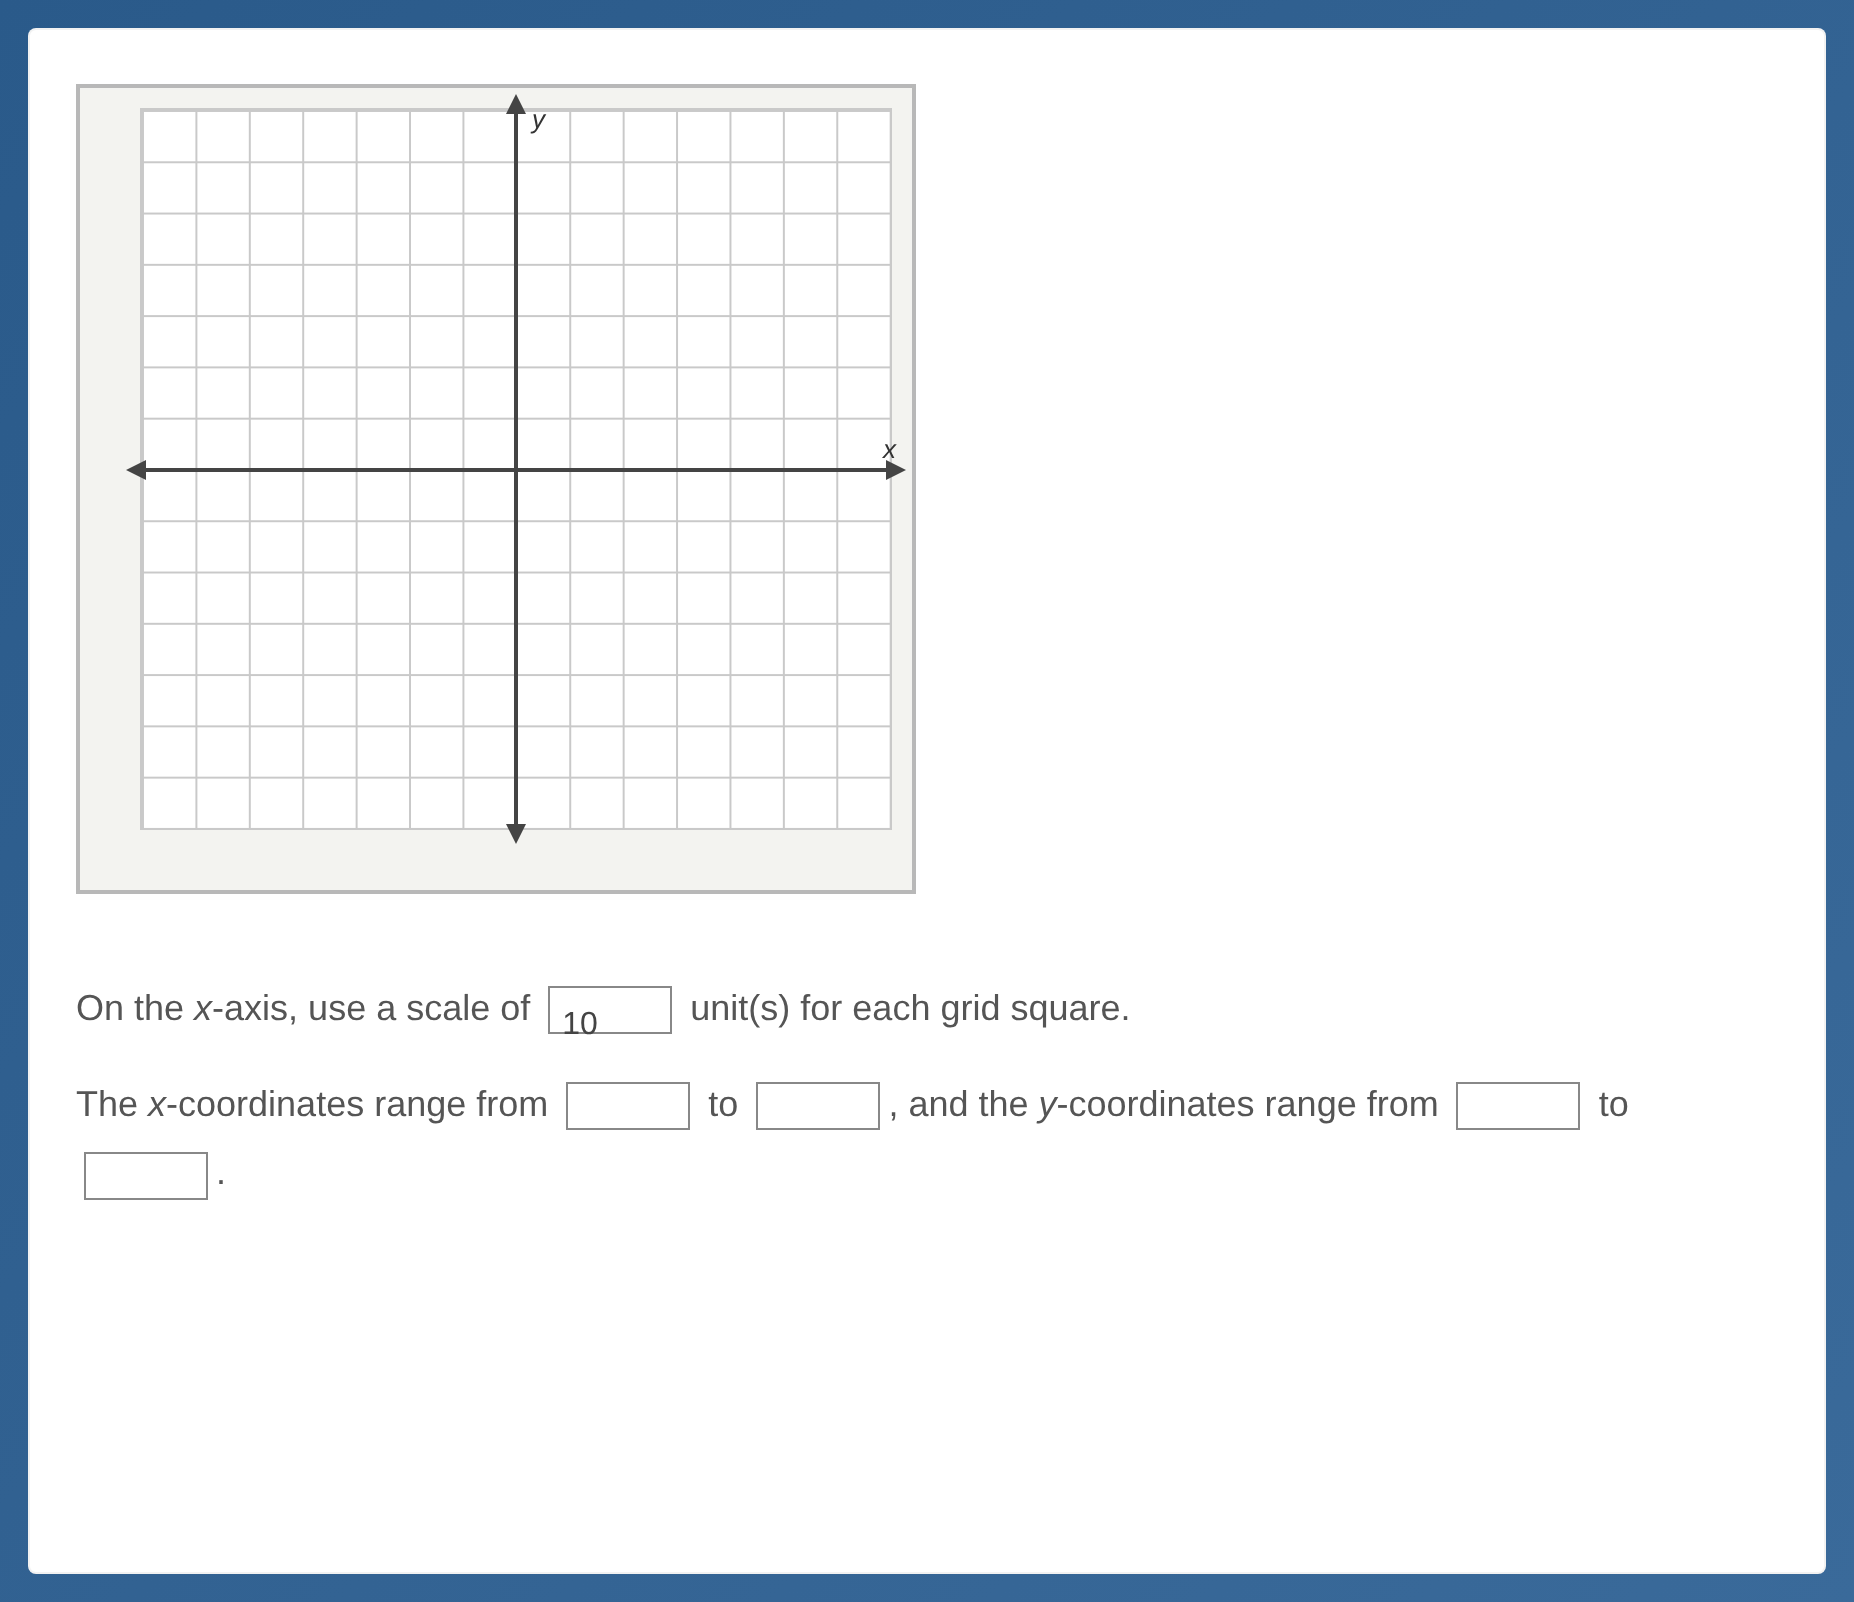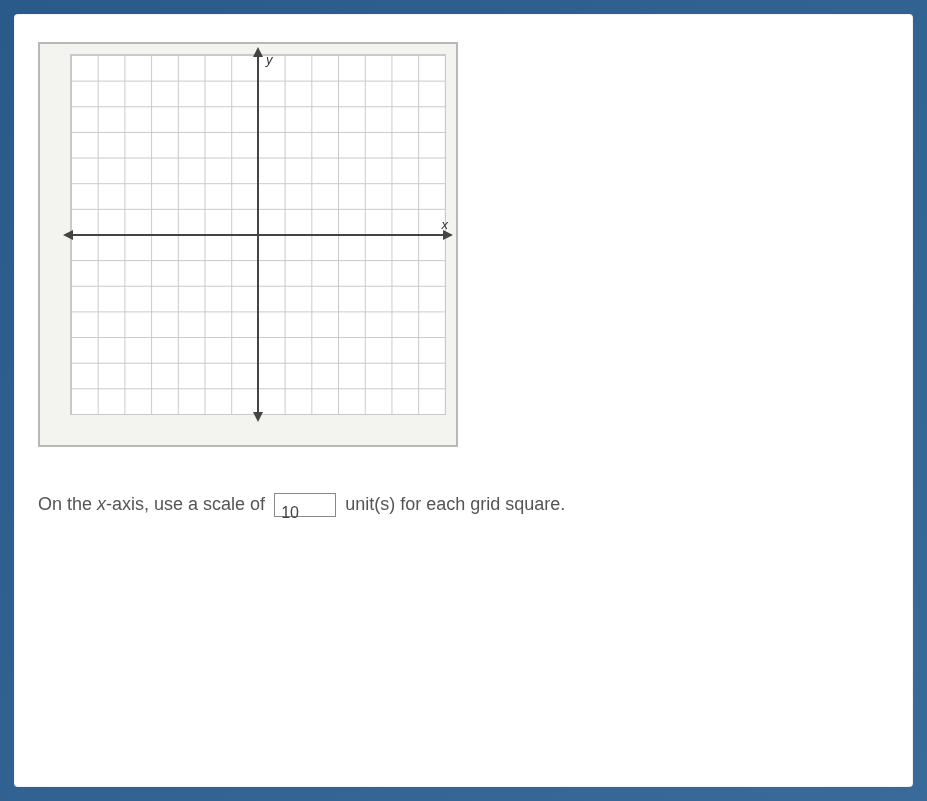--- a/index.html
+++ b/index.html
@@ -115,14 +115,24 @@
 
   <div class="text-block">
     <div>
       <span>On the </span><span class="italic">x</span><span>-axis, use a scale of</span>
       <span class="inline-input">10</span>
       <span>unit(s) for each grid square.</span>
     </div>
   </div>
 
 
+  <div class="text-block">
+    <span>The </span><span class="italic">x</span><span>-coordinates range from</span>
+    <span class="inline-input empty"></span>
+    <span>to</span>
+    <span class="inline-input empty"></span><span>, and the </span><span class="italic">y</span><span>-coordinates range from</span>
+    <span class="inline-input empty"></span>
+    <span>to</span>
+    <br>
+    <span class="inline-input empty"></span><span>.</span>
+  </div>
 
 </div>
 
 </body></html>

